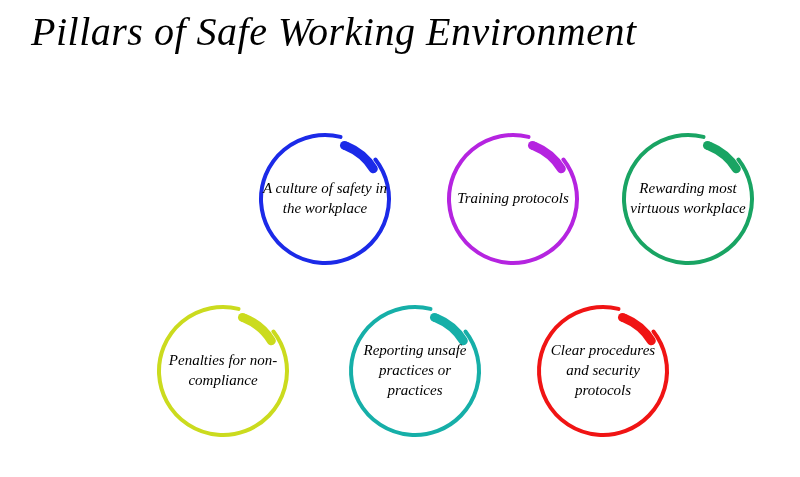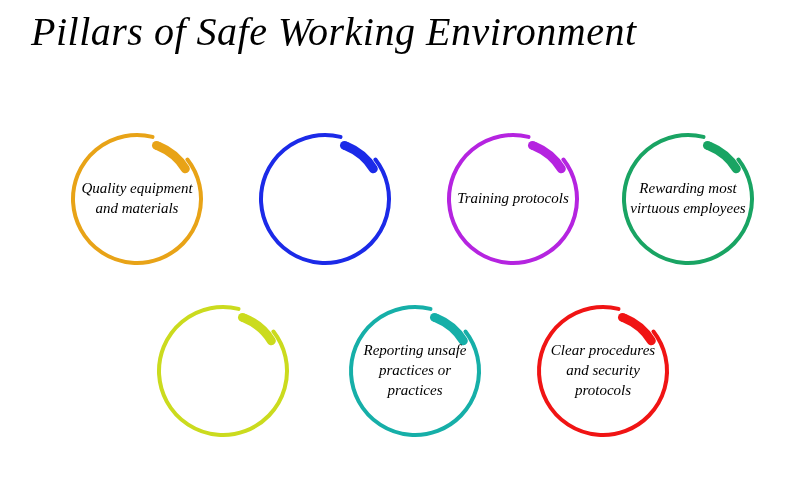--- a/index.html
+++ b/index.html
@@ -65,57 +65,51 @@
     line-height: 1.33;
     color: #000000;
   }
 </style>
 </head>
 <body>
 
 <div id="page-title">Pillars of Safe Working Environment</div>
 
 <div class="diagram" id="diagram">
-    <div class="pillar" style="left: 62px; top: 124px;">
-      <svg viewBox="0 0 150 150">
-        <path d="M 125.43268823083021 35.597665579157876 A 64 64 0 1 1 90.48300131837871 12.901073518336219" fill="none" stroke="#E8A317" stroke-width="4" stroke-linecap="round"></path>
-        <path d="M 96.35257582470697 22.15052028969312 A 57 57 0 0 1 123.33874148091627 44.794601938707316" fill="none" stroke="#E8A317" stroke-width="9" stroke-linecap="round"></path>
-        <circle cx="94.49514816956312" cy="21.437520615203226" r="4.5" fill="#E8A317"></circle>
-      </svg>
-      <div class="pillar-label">Quality equipment and materials</div>
-    </div>
     <div class="pillar" style="left: 250px; top: 124px;">
       <svg viewBox="0 0 150 150">
         <path d="M 125.43268823083021 35.597665579157876 A 64 64 0 1 1 90.48300131837871 12.901073518336219" fill="none" stroke="#1B2AE8" stroke-width="4" stroke-linecap="round"></path>
         <path d="M 96.35257582470697 22.15052028969312 A 57 57 0 0 1 123.33874148091627 44.794601938707316" fill="none" stroke="#1B2AE8" stroke-width="9" stroke-linecap="round"></path>
         <circle cx="94.49514816956312" cy="21.437520615203226" r="4.5" fill="#1B2AE8"></circle>
       </svg>
+      <div class="pillar-label">A culture of safety in the workplace</div>
     </div>
     <div class="pillar" style="left: 438px; top: 124px;">
       <svg viewBox="0 0 150 150">
         <path d="M 125.43268823083021 35.597665579157876 A 64 64 0 1 1 90.48300131837871 12.901073518336219" fill="none" stroke="#B524E0" stroke-width="4" stroke-linecap="round"></path>
         <path d="M 96.35257582470697 22.15052028969312 A 57 57 0 0 1 123.33874148091627 44.794601938707316" fill="none" stroke="#B524E0" stroke-width="9" stroke-linecap="round"></path>
         <circle cx="94.49514816956312" cy="21.437520615203226" r="4.5" fill="#B524E0"></circle>
       </svg>
       <div class="pillar-label">Training protocols</div>
     </div>
     <div class="pillar" style="left: 613px; top: 124px;">
       <svg viewBox="0 0 150 150">
         <path d="M 125.43268823083021 35.597665579157876 A 64 64 0 1 1 90.48300131837871 12.901073518336219" fill="none" stroke="#19A463" stroke-width="4" stroke-linecap="round"></path>
         <path d="M 96.35257582470697 22.15052028969312 A 57 57 0 0 1 123.33874148091627 44.794601938707316" fill="none" stroke="#19A463" stroke-width="9" stroke-linecap="round"></path>
         <circle cx="94.49514816956312" cy="21.437520615203226" r="4.5" fill="#19A463"></circle>
       </svg>
-      <div class="pillar-label">Rewarding most virtuous employees</div>
+      <div class="pillar-label">Rewarding most virtuous workplace</div>
     </div>
     <div class="pillar" style="left: 148px; top: 296px;">
       <svg viewBox="0 0 150 150">
         <path d="M 125.43268823083021 35.597665579157876 A 64 64 0 1 1 90.48300131837871 12.901073518336219" fill="none" stroke="#CBDB1E" stroke-width="4" stroke-linecap="round"></path>
         <path d="M 96.35257582470697 22.15052028969312 A 57 57 0 0 1 123.33874148091627 44.794601938707316" fill="none" stroke="#CBDB1E" stroke-width="9" stroke-linecap="round"></path>
         <circle cx="94.49514816956312" cy="21.437520615203226" r="4.5" fill="#CBDB1E"></circle>
       </svg>
+      <div class="pillar-label">Penalties for non-compliance</div>
     </div>
     <div class="pillar" style="left: 340px; top: 296px;">
       <svg viewBox="0 0 150 150">
         <path d="M 125.43268823083021 35.597665579157876 A 64 64 0 1 1 90.48300131837871 12.901073518336219" fill="none" stroke="#16AFA8" stroke-width="4" stroke-linecap="round"></path>
         <path d="M 96.35257582470697 22.15052028969312 A 57 57 0 0 1 123.33874148091627 44.794601938707316" fill="none" stroke="#16AFA8" stroke-width="9" stroke-linecap="round"></path>
         <circle cx="94.49514816956312" cy="21.437520615203226" r="4.5" fill="#16AFA8"></circle>
       </svg>
       <div class="pillar-label">Reporting unsafe practices or practices</div>
     </div>
     <div class="pillar" style="left: 528px; top: 296px;">

